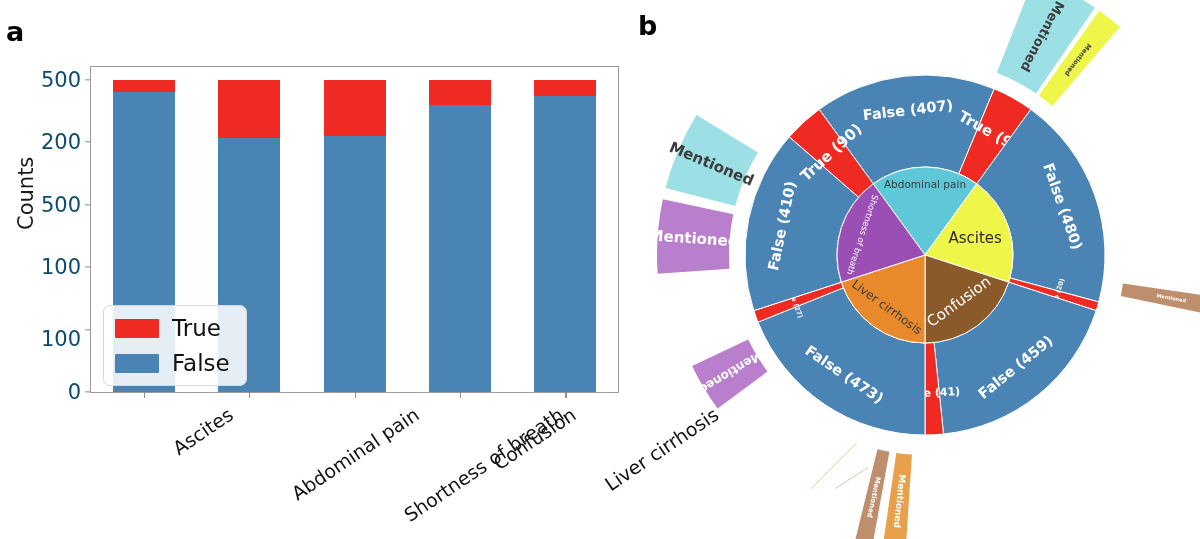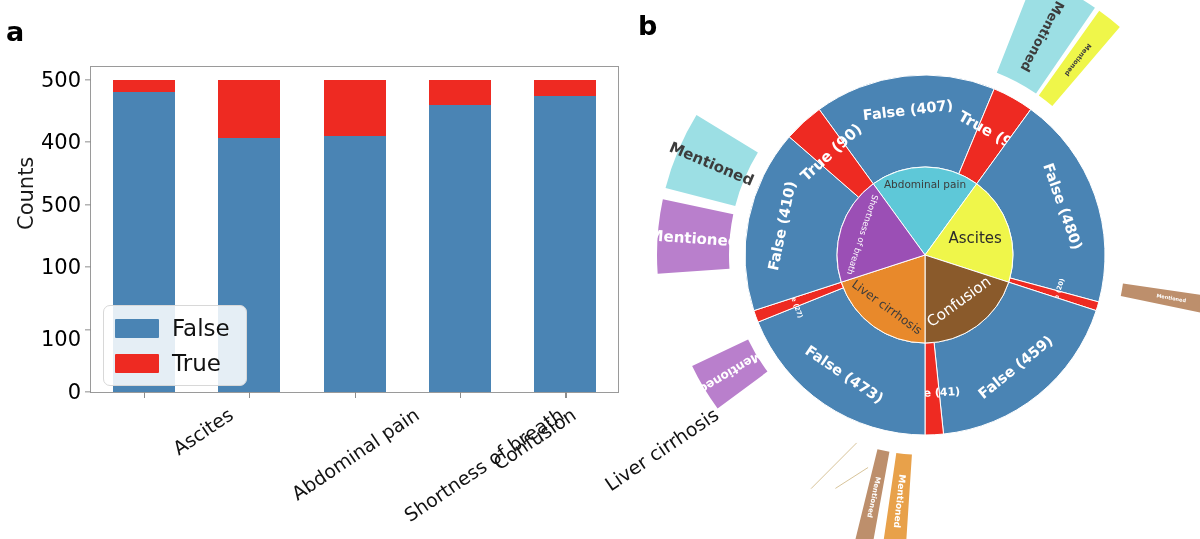--- a/index.html
+++ b/index.html
@@ -67,21 +67,21 @@
   }
   .seg-true  { width: 100%; background: #ee2a22; }
   .seg-false { width: 100%; background: #4a84b4; }
 
   .ytick {
     position: absolute;
     right: 100%;
     transform: translateY(-50%);
     padding-right: 10px;
     font-size: 21px;
-    color: #000000;
+    color: #0c4a6e;
     white-space: nowrap;
     font-family: "DejaVu Sans", sans-serif;
   }
   .ytick-mark {
     position: absolute;
     right: 100%;
     width: 6px;
     height: 1.3px;
     background: #8d8d8d;
     transform: translateY(-50%);
@@ -188,41 +188,41 @@
         </div>
       <div id="y-ticks">
           <div class="ytick" style="top: 325px;">0</div>
           <div class="ytick-mark" style="top: 325px;"></div>
           <div class="ytick" style="top: 272px;">100</div>
           <div class="ytick-mark" style="top: 262.5px;"></div>
           <div class="ytick" style="top: 200px;">100</div>
           <div class="ytick-mark" style="top: 200px;"></div>
           <div class="ytick" style="top: 137.5px;">500</div>
           <div class="ytick-mark" style="top: 137.5px;"></div>
-          <div class="ytick" style="top: 75px;">400</div>
+          <div class="ytick" style="top: 75px;">200</div>
           <div class="ytick-mark" style="top: 75px;"></div>
           <div class="ytick" style="top: 12.5px;">500</div>
           <div class="ytick-mark" style="top: 12.5px;"></div>
         </div>
       <div id="x-ticks">
           <div class="xtick-mark" style="left: 52.7px;"></div>
           <div class="xtick-mark" style="left: 158.1px;"></div>
           <div class="xtick-mark" style="left: 263.5px;"></div>
           <div class="xtick-mark" style="left: 368.9px;"></div>
           <div class="xtick-mark" style="left: 474.3px;"></div>
         </div>
 
       <div class="legend">
         <div class="legend-row">
+          <span class="legend-swatch" id="legend-swatch-1" style="background: rgb(238, 42, 34);"></span>
+          <span class="legend-text">True</span>
+        </div>
+        <div class="legend-row">
           <span class="legend-swatch" id="legend-swatch-0" style="background: rgb(74, 132, 180);"></span>
           <span class="legend-text">False</span>
-        </div>
-        <div class="legend-row">
-          <span class="legend-swatch" id="legend-swatch-1" style="background: rgb(238, 42, 34);"></span>
-          <span class="legend-text">True</span>
         </div>
       </div>
     </div>
 
     <div id="x-tick-labels">
         <div class="xtick-label" style="left: 156.7px; top: 403px;">Ascites</div>
         <div class="xtick-label" style="left: 262.1px; top: 403px;">Abdominal pain</div>
         <div class="xtick-label" style="left: 367.5px; top: 403px;">Shortness of breath</div>
         <div class="xtick-label" style="left: 472.9px; top: 403px;">Confusion</div>
         <div class="xtick-label" style="left: 578.3px; top: 403px;">Liver cirrhosis</div>

